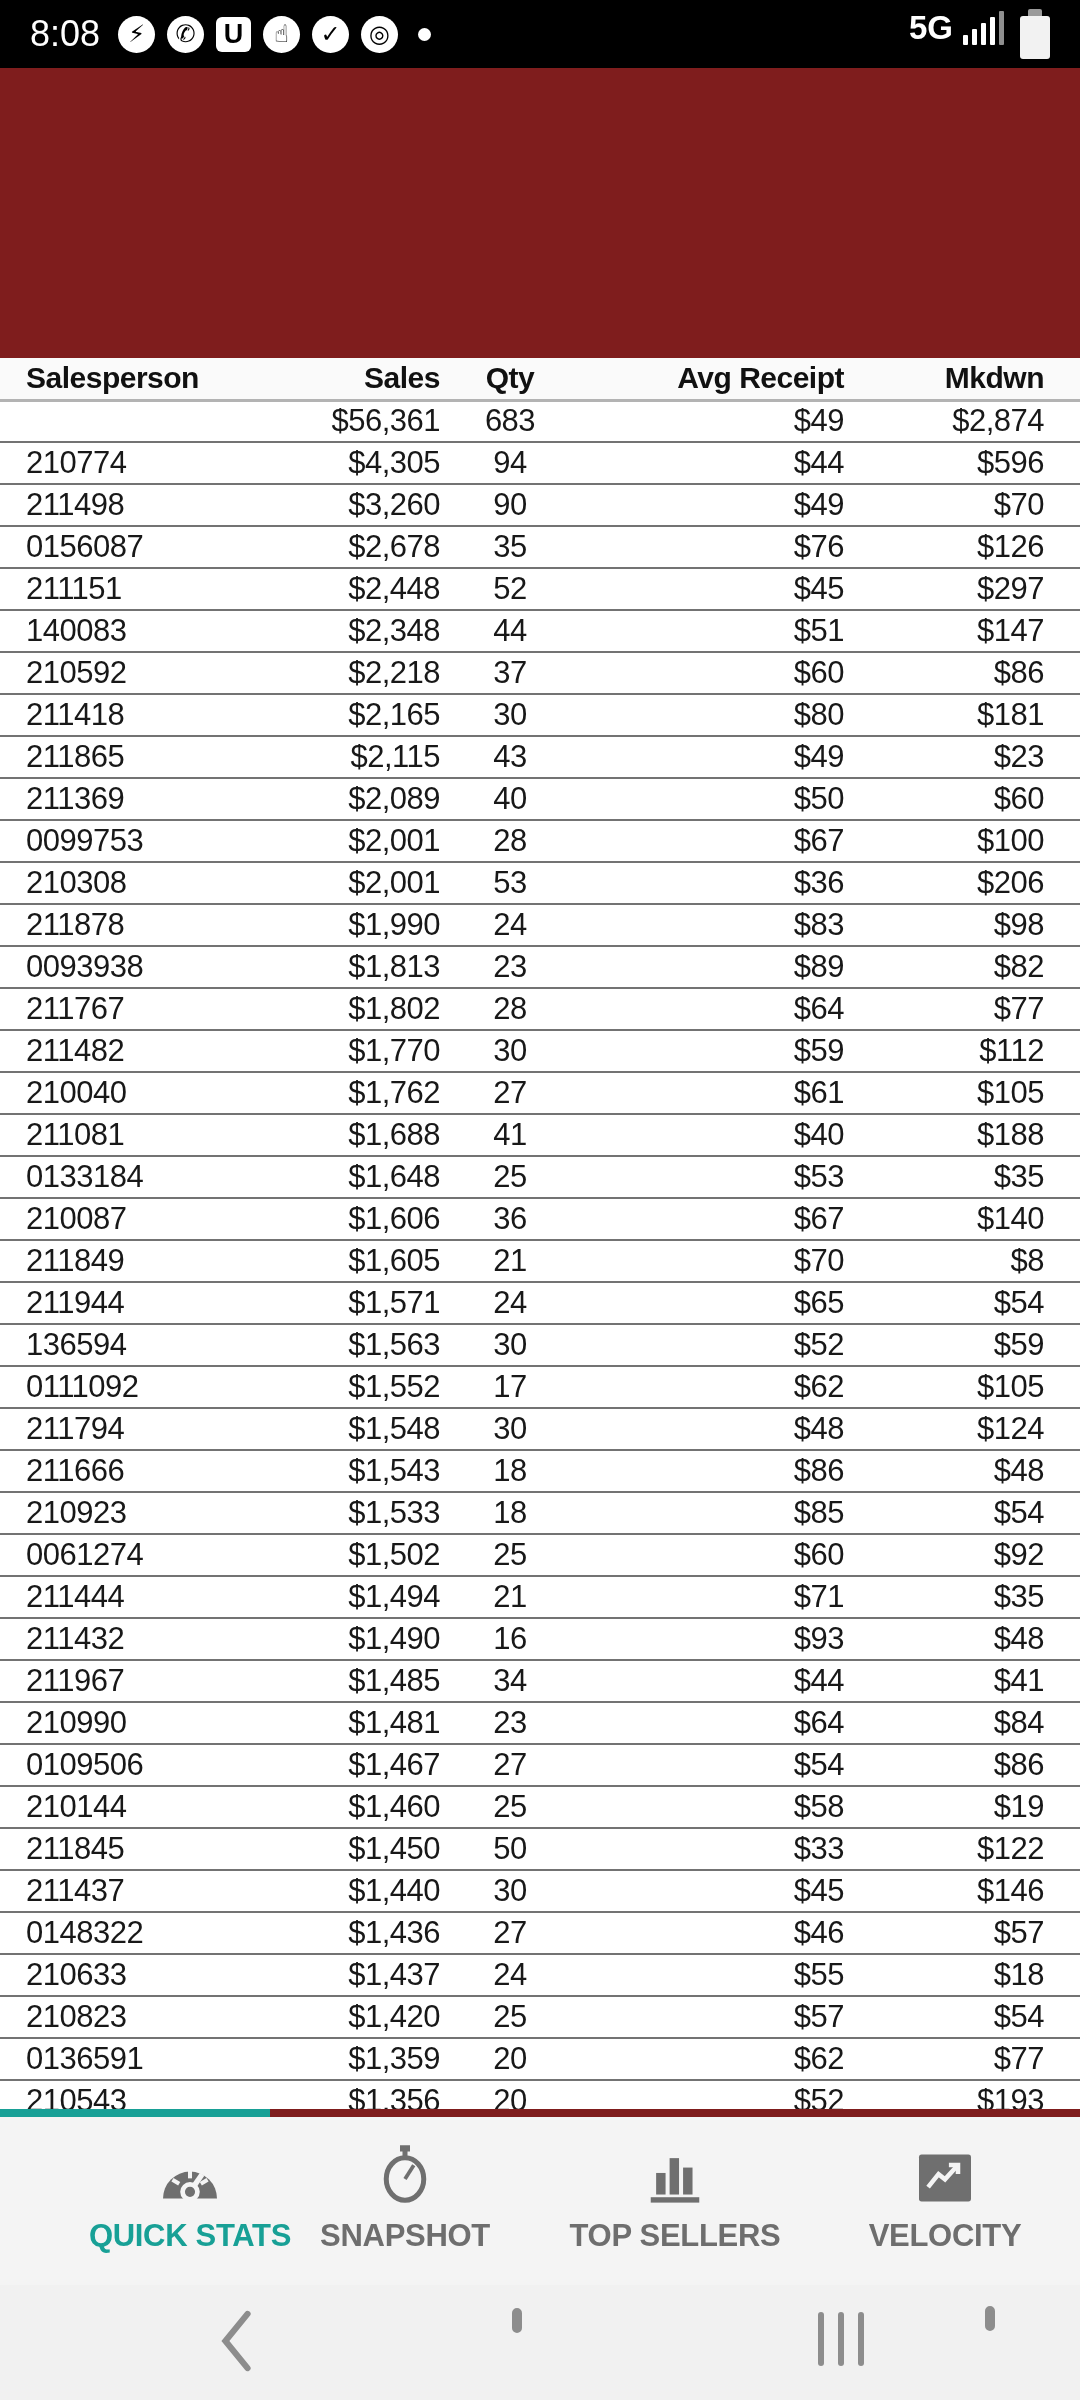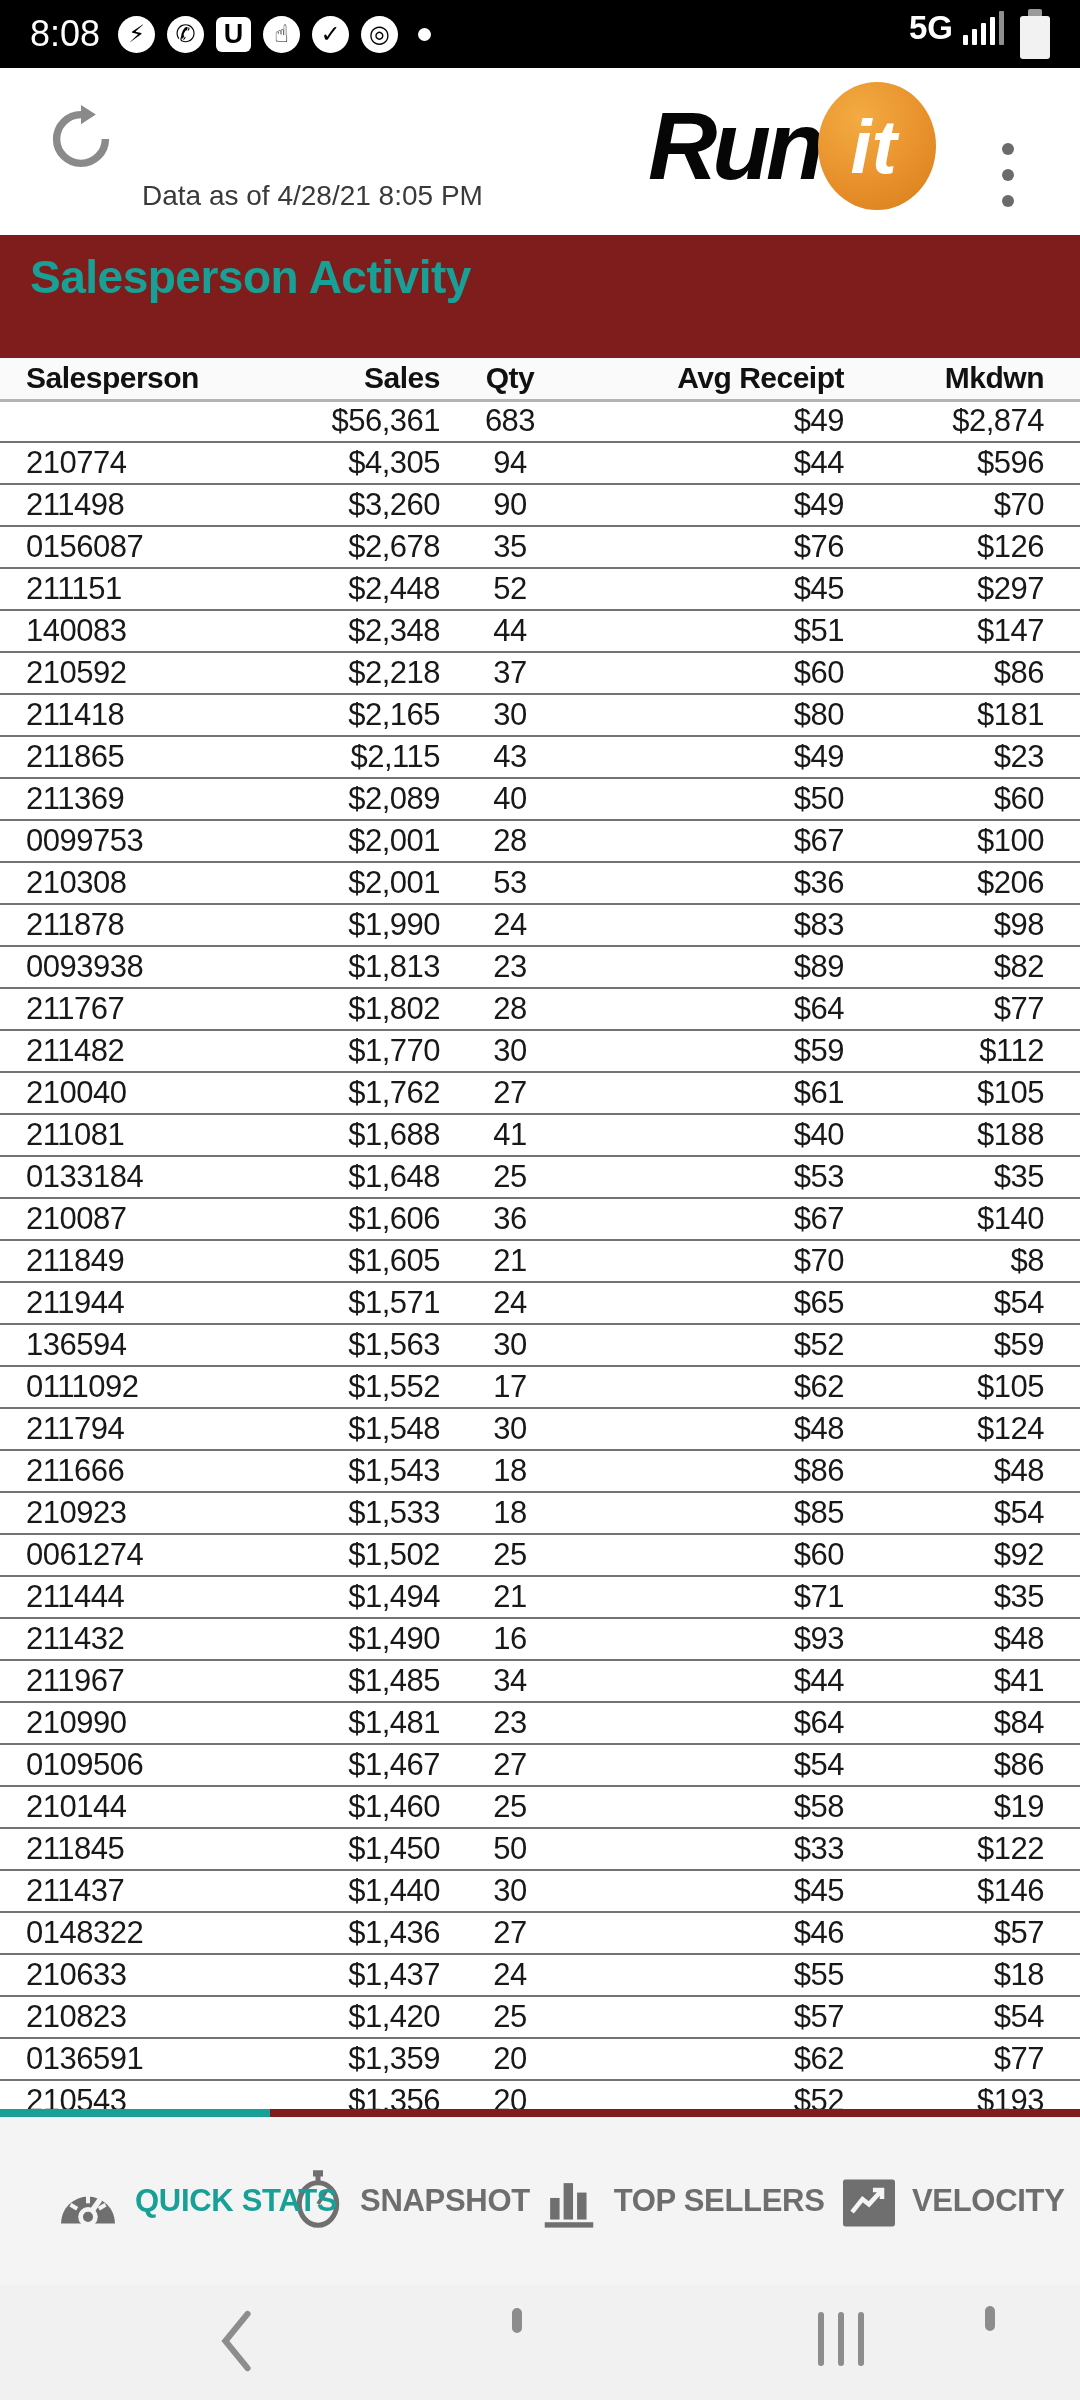--- a/index.html
+++ b/index.html
@@ -50,21 +50,21 @@
   td{font-size:31px;color:#181818;height:42px;vertical-align:middle;}
   tbody tr{border-bottom:2px solid #737373;background:#fff;border-radius:10px;}
   .c0{width:240px;text-align:left;padding-left:26px;}
   .c1{width:200px;text-align:right;}
   .c2{width:140px;text-align:center;}
   .c3{width:264px;text-align:right;}
   .c4{text-align:right;padding-right:36px;}
   
   .tab-indicator{position:absolute;top:2109px;left:0;width:270px;height:8px;background:var(--accent);}
   .tab-bar{position:absolute;top:2117px;left:0;width:1080px;height:168px;background:#f4f4f4;display:flex;}
-  .tab{flex:1;display:flex;flex-direction:row;align-items:center;justify-content:center;gap:14px;
+  .tab{flex:1;display:flex;flex-direction:column;align-items:center;justify-content:center;gap:14px;
     border:none;background:none;cursor:pointer;}
   .tab .t-label{font-size:31px;font-weight:bold;color:#6e6e6e;white-space:nowrap;letter-spacing:-0.3px;}
   .tab.active .t-label{color:var(--accent);}
   .tab:first-child .t-icon,.tab:first-child .t-label{transform:translateX(55px);}
   .t-icon{height:56px;display:flex;align-items:flex-end;justify-content:center;}
   
   .nav-bar{position:absolute;top:2285px;left:0;width:1080px;height:115px;background:#f1f1f1;}
   .nav-btn{position:absolute;border:none;background:none;cursor:pointer;}
   .home-sq{width:54px;height:54px;border:5px solid #8d8d8d;border-radius:17px;}
   .recents{display:flex;gap:14px;height:56px;align-items:center;}
@@ -97,40 +97,21 @@
           <i class="b4"></i>
           <i class="b5"></i>
         </span>
       <span class="batt">
           <span class="nub"></span>
           <span class="body"></span>
         </span>
     </span>
   </div>
 
-  <div class="app-header">
-    <button class="refresh-btn">
-      <svg width="70" height="70" viewBox="0 0 66 66">
-        <path d="M33 10 a23 23 0 1 0 23 23" fill="none" stroke="#8a8a8a" stroke-width="7"></path>
-        <polygon points="33,1 33,19 47,10" fill="#8a8a8a"></polygon>
-      </svg>
-    </button>
-    <span class="data-asof">Data as of 4/28/21 8:05 PM</span>
-    <div class="logo">
-      <span class="logo-run">Run</span>
-      <span class="logo-it">
-          <span>it</span>
-        </span>
-    </div>
-    <button class="kebab">
-      <span><i></i><i></i><i></i></span>
-    </button>
-  </div>
-
-  <div class="page-title">Salesperson Activity</div>
+
 
   <div class="table-wrap">
     <table>
       <thead>
         <tr>
           <th class="c0">Salesperson</th>
           <th class="c1">Sales</th>
           <th class="c2">Qty</th>
           <th class="c3">Avg Receipt</th>
           <th class="c4">Mkdwn</th>

